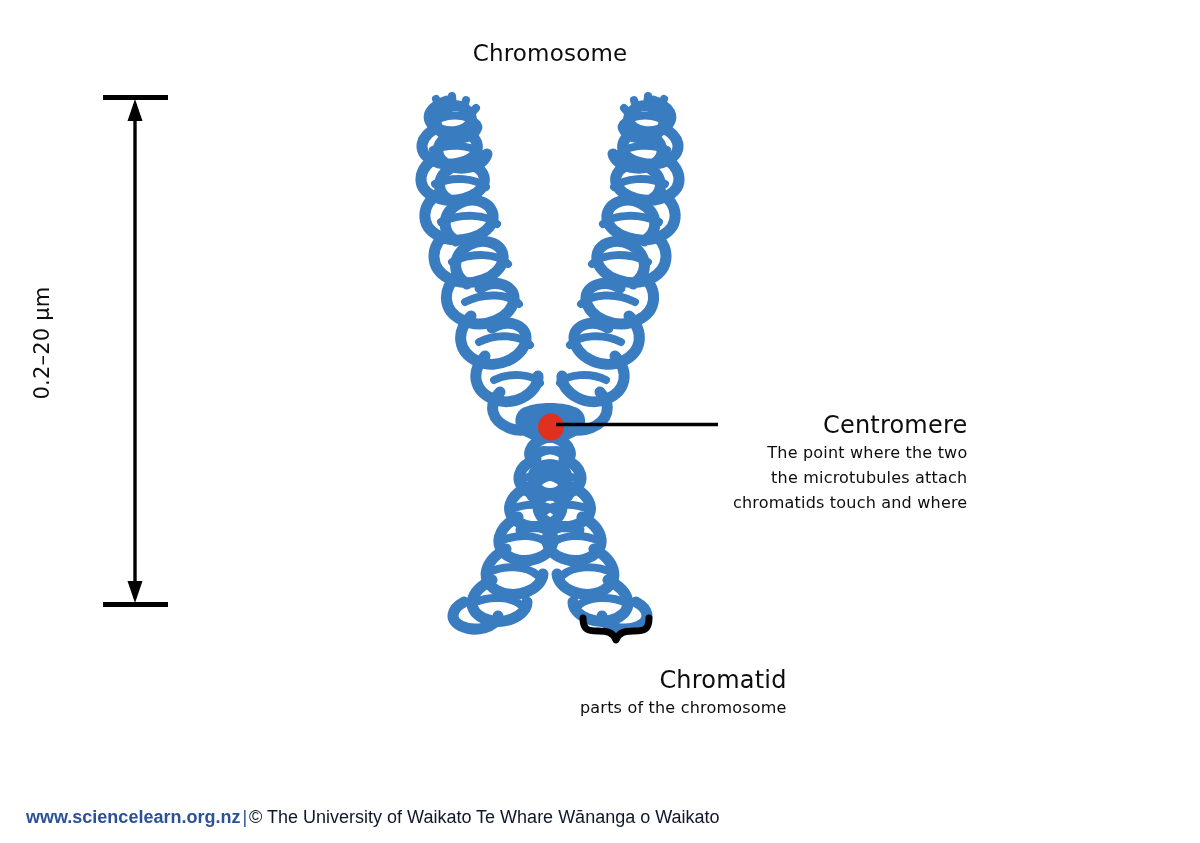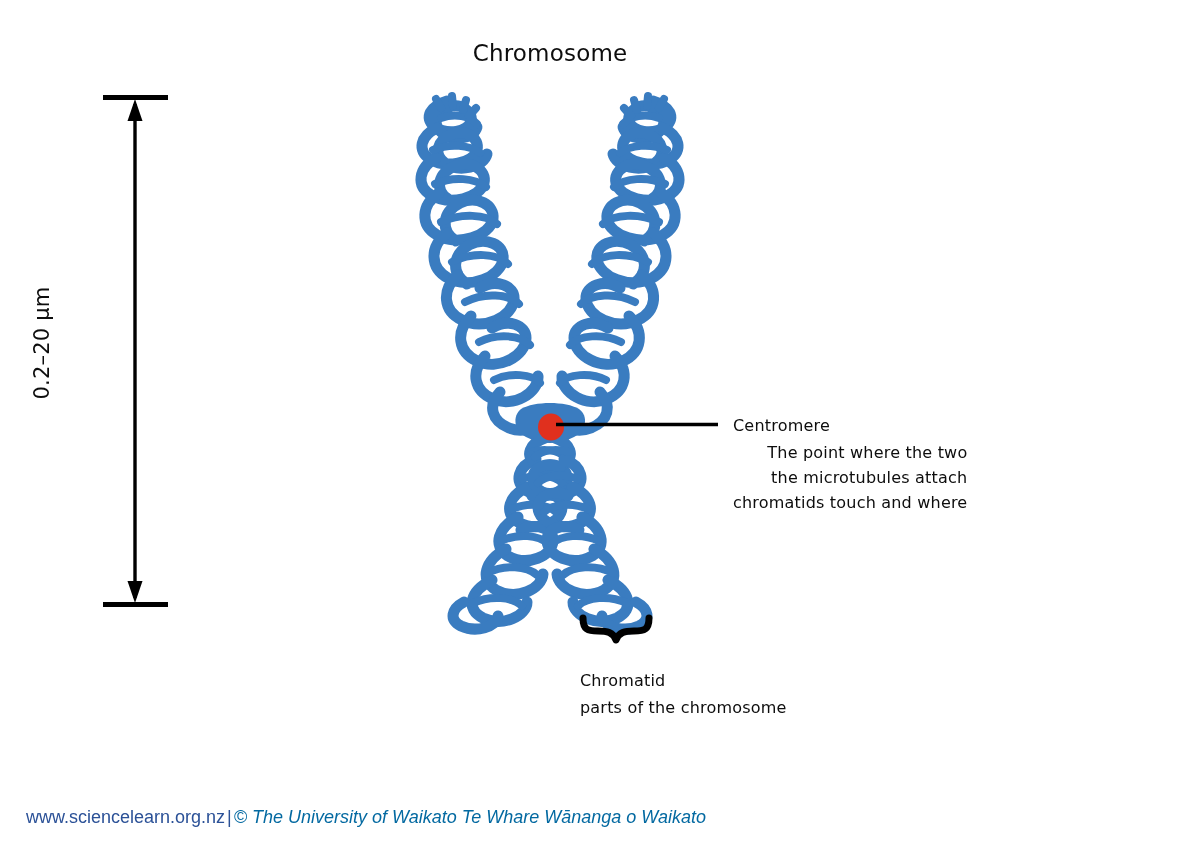--- a/index.html
+++ b/index.html
@@ -54,44 +54,45 @@
     text-align: center;
     font-size: 21px;
     line-height: 24px;
     transform: rotate(-90deg);
     transform-origin: 100px 60px;
   }
 
   
   .callout { line-height: 25px; }
   .callout .callout-title {
-    font-size: 16px;
+    font-size: 24px;
     line-height: 29px;
+    text-align: right;
   }
   .callout .callout-body-line {
     font-size: 16px;
     line-height: 25px;
     text-align: right;
   }
 
   #centromere-callout { left: 733px; top: 411px; }
   #chromatid-callout  { left: 580px; top: 666px; }
 
   
   #footer {
     left: 26px;
     top: 806px;
     font-family: "Liberation Sans", sans-serif;
     font-size: 18px;
     line-height: 22px;
     white-space: nowrap;
   }
-  #footer .footer-link { color: #2b5197; }
+  #footer .footer-link { color: #2b5197; font-weight: bold; }
   #footer .footer-sep  { color: #2b5197; padding: 0 2px; }
-  #footer .footer-credit { color: #0369a1; font-style: italic; }
+  #footer .footer-credit { color: #0f172a; }
 </style>
 </head>
 <body>
 
 <div class="abs hand" id="diagram-title">Chromosome</div>
 
 <div class="abs hand" id="scale-label">0.2–20 μm</div>
 
 <svg class="abs" id="figure-svg" viewBox="0 0 1200 843">
 

